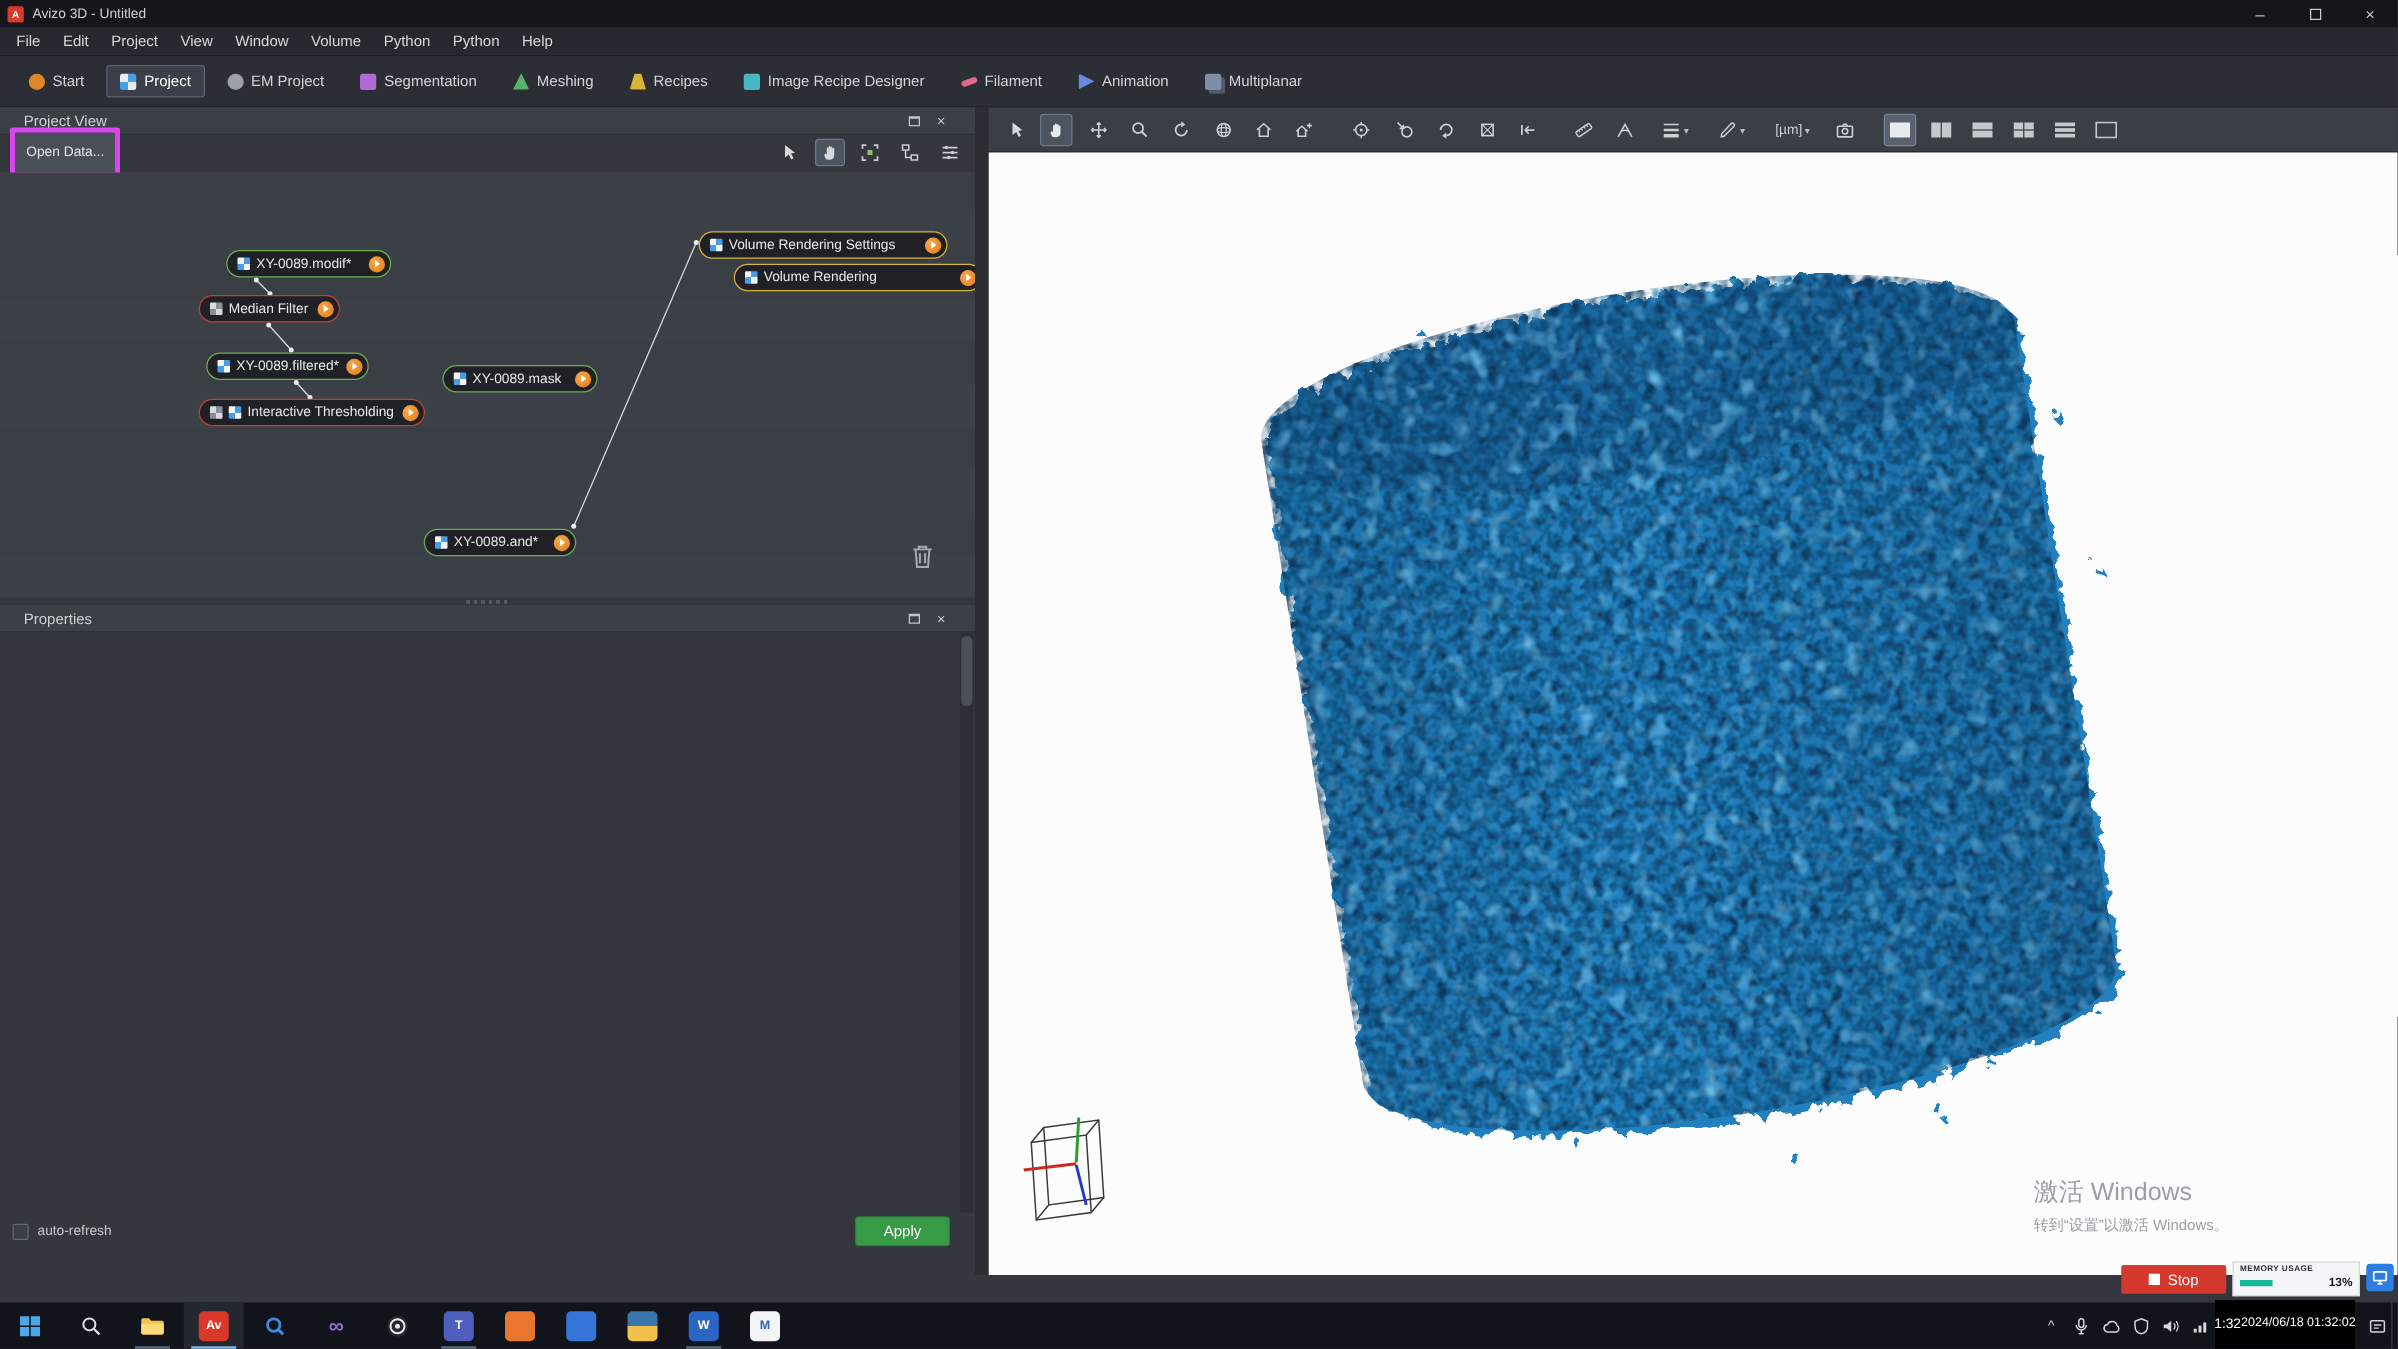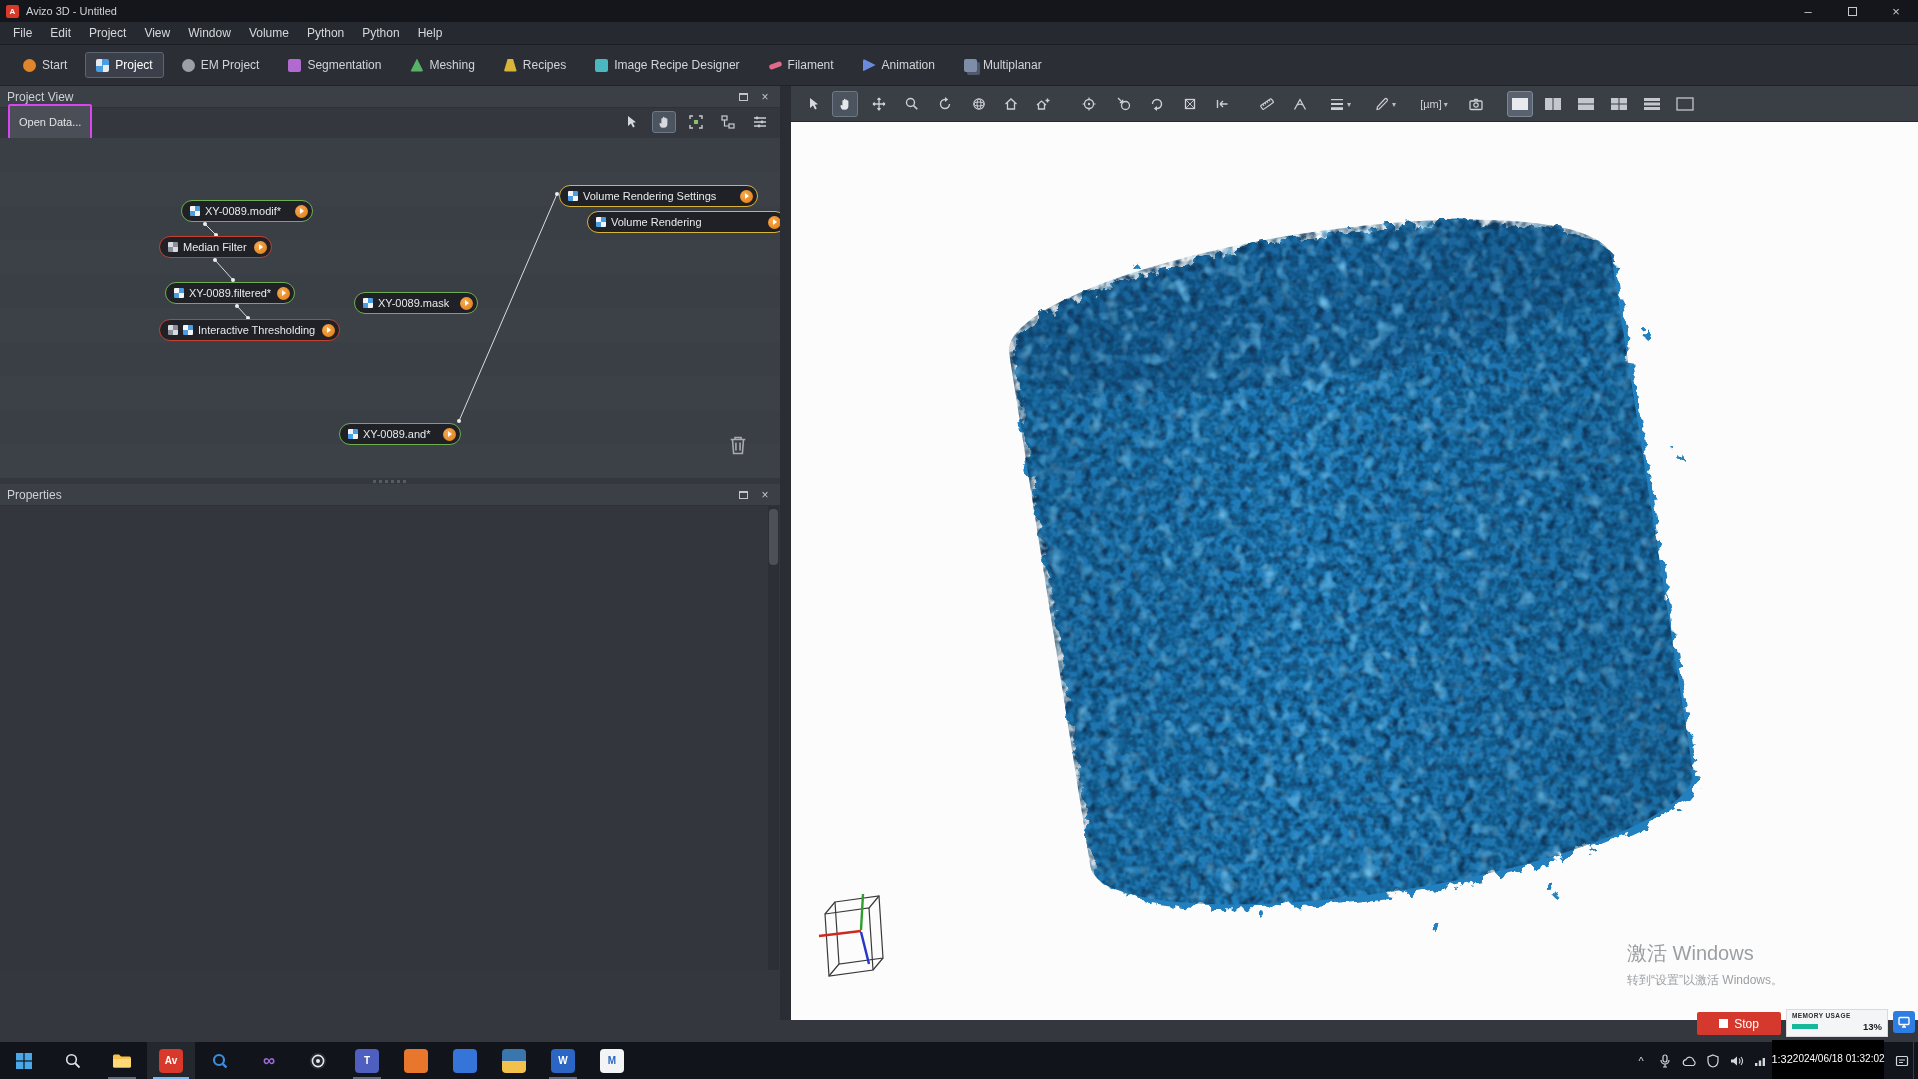--- a/index.html
+++ b/index.html
@@ -29,27 +29,27 @@
   .ti-mesh{background:#58b368;clip-path:polygon(50% 0,100% 100%,0 100%)}
   .ti-rec{background:#d9b43a;clip-path:polygon(30% 0,70% 0,100% 100%,0 100%)}
   .ti-ird{background:#49b8c0}
   .ti-fil{background:#e06a8a;height:5px;border-radius:3px;transform:rotate(-20deg)}
   .ti-anim{background:#6a8ae0;clip-path:polygon(0 0,100% 50%,0 100%)}
   .ti-multi{background:#7f8ea8;box-shadow:3px 3px 0 #50596b}
 
   
   .left{position:absolute;left:0;top:86px;width:780px;height:934px;background:#34373e}
   .divider{position:absolute;left:780px;top:86px;width:11px;height:934px;background:#2a2d33}
-  .phead{position:absolute;left:0;width:100%;height:22px;display:flex;align-items:center;gap:6px;padding:0 7px;color:#ced1d4;font-size:12px;background:#3b3f46;border-bottom:1px solid #2e3136}
+  .phead{position:absolute;left:0;width:100%;height:22px;display:flex;align-items:center;gap:6px;padding:0 19px;color:#ced1d4;font-size:12px;background:#3b3f46;border-bottom:1px solid #2e3136}
   .phead .sp{flex:1}
   .hicon{width:16px;height:16px;display:flex;align-items:center;justify-content:center;color:#c2c5c9;font-size:12px}
   .floatbox{width:9px;height:8px;border:1px solid #c2c5c9;border-top-width:2px;display:inline-block}
 
   .pvtools{position:absolute;left:0;top:22px;width:100%;height:28px;display:flex;align-items:center;padding:0 8px;gap:8px}
-  .btn-open{height:27px;padding:16px 9px;background:#4a4f57;border:2px solid #d946ef;border-radius:2px;color:#e3e4e6;font-size:11px;display:flex;align-items:center}
+  .btn-open{height:27px;padding:16px 9px;background:#4a4f57;border:4px solid #d946ef;border-radius:2px;color:#e3e4e6;font-size:11px;display:flex;align-items:center}
   .pvright{margin-left:auto;display:flex;gap:8px}
   .pvbtn{width:24px;height:22px;display:flex;align-items:center;justify-content:center;border-radius:3px}
   .pvbtn.active{background:#4b545f;border:1px solid #6d7988}
 
   .graph{position:absolute;left:0;top:52px;width:780px;height:340px;background:repeating-linear-gradient(180deg,#3a3e45 0 34px,#3c4047 34px 68px)}
   .wires{position:absolute;left:0;top:0}
   .node{position:absolute;height:22px;border-radius:11px;background:#1f2126;border:1.5px solid #888;display:flex;align-items:center;gap:5px;padding:0 4px 0 8px;color:#e8e9eb;font-size:11px}
   .node.green{border-color:#6fae4e}
   .node.red{border-color:#c24131}
   .node.yellow{border-color:#d9b43a}
@@ -322,20 +322,27 @@
       <span class="hicon">
           <span>×</span>
         </span>
     </div>
 
     <div class="props-body"></div>
     <div class="vscroll">
         <span class="vthumb"></span>
       </div>
 
+    <div class="props-foot" style="position:absolute">
+      <span class="chk"></span>
+      <span>auto-refresh</span>
+      <span class="btn-apply">
+          <span>Apply</span>
+        </span>
+    </div>
   </div>
 
   <div class="divider"></div>
 
   <div class="vtb">
     <span class="vbtn" style="left:10px">
         <svg width="16" height="16" viewBox="0 0 16 16">
           <path d="M4 2 L4 12 L7 9.5 L9 13.5 L10.8 12.6 L8.8 8.8 L12 8.2 Z" fill="#d5d8dc"></path>
         </svg>
       </span>

